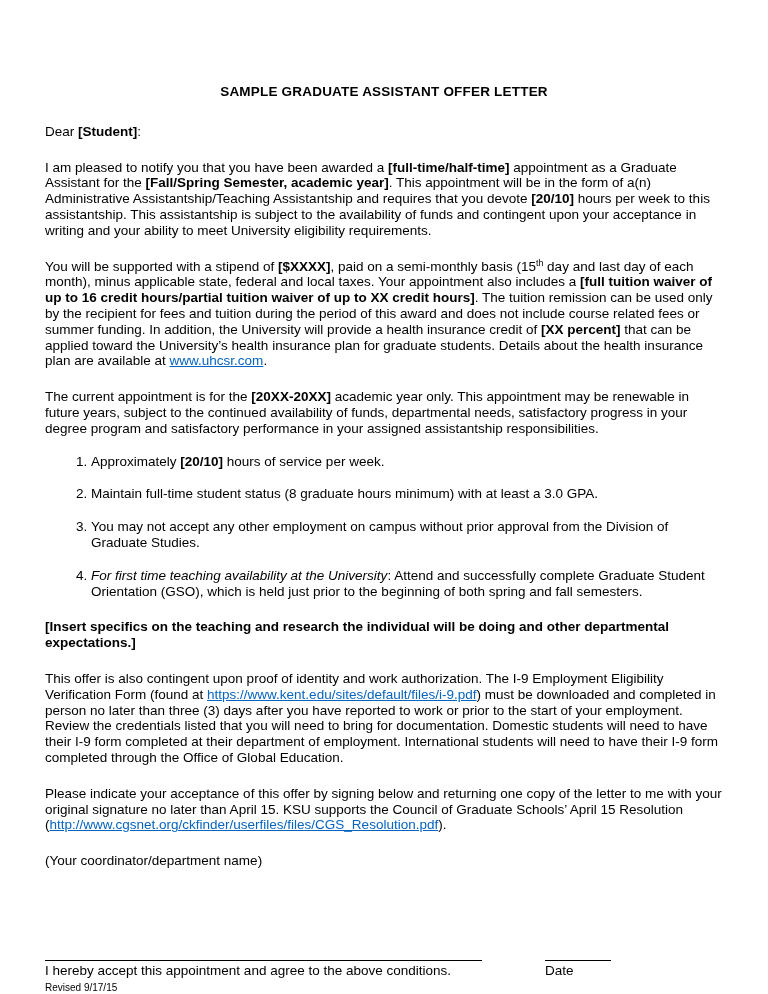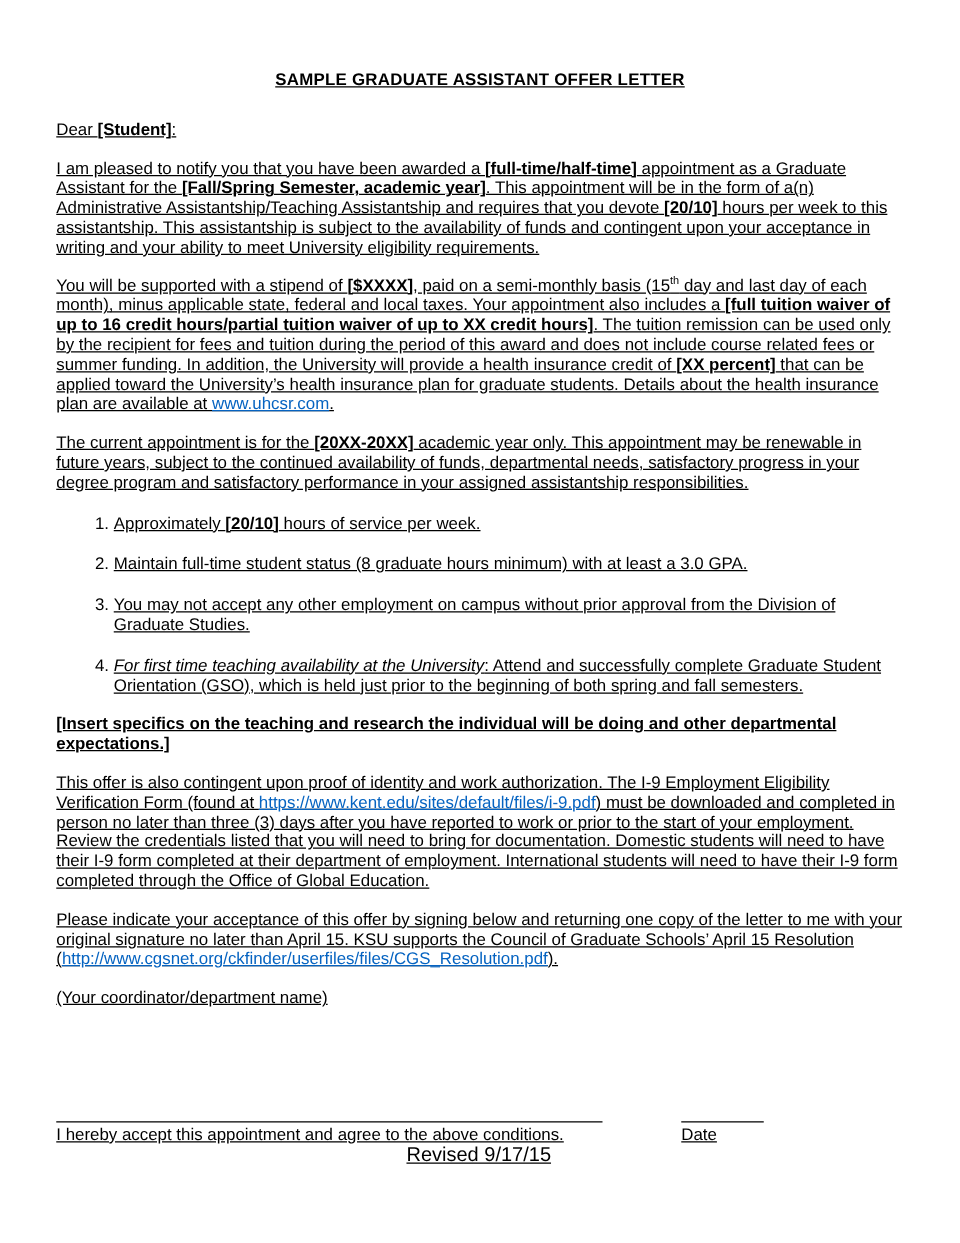--- a/index.html
+++ b/index.html
@@ -6,33 +6,32 @@
   html, body { background: #ffffff; }
   body { display: flex; justify-content: center; }
   .page {
     width: 768px;
     height: 994px;
     background: #ffffff;
     color: #000000;
     font-family: "Liberation Sans", sans-serif;
     font-size: 13.5px;
     line-height: 15.8px;
-    padding: 56px 45px 20px 45px;
+    padding: 84px 45px 20px 45px;
     position: relative;
     overflow: hidden;
-    text-decoration: underline;
   }
   .title {
     font-weight: bold;
     text-align: center;
     font-size: 13.5px;
     margin-bottom: 24px;
     letter-spacing: 0.2px;
   }
-  p { margin-bottom: 15px; }
+  p { margin-bottom: 15px; margin-top: 20px; }
   p.no-gap { margin-bottom: 2px; }
   .b { font-weight: bold; }
   .i { font-style: italic; }
   sup { font-size: 0.65em; line-height: 0; vertical-align: super; }
   a.doc-link {
     color: var(--link-color, #0563c1);
     text-decoration: underline;
     cursor: pointer;
   }
   ol {
@@ -43,22 +42,22 @@
   .closing { margin-top: 0; margin-bottom: 50px; }
   .coordinator { margin-bottom: 0; }
   .sig-block { margin-top: 78px; }
   .sig-lines { display: flex; align-items: flex-end; }
   .sig-lines .line { border-bottom: 1px solid #000; height: 14px; }
   .sig-lines .line.long { width: 437px; }
   .sig-lines .line.short { width: 66px; margin-left: 63px; }
   .sig-labels { display: flex; margin-top: 2px; }
   .sig-labels .statement { flex: 0 0 500px; }
   .revised {
-    text-align: center;
-    font-size: 16px;
+    text-align: left;
+    font-size: 10px;
     line-height: 12px;
     margin-top: 3px;
     padding-right: 2px;
   }
 </style>
 </head>
 <body>
 
 <div class="page">
 

